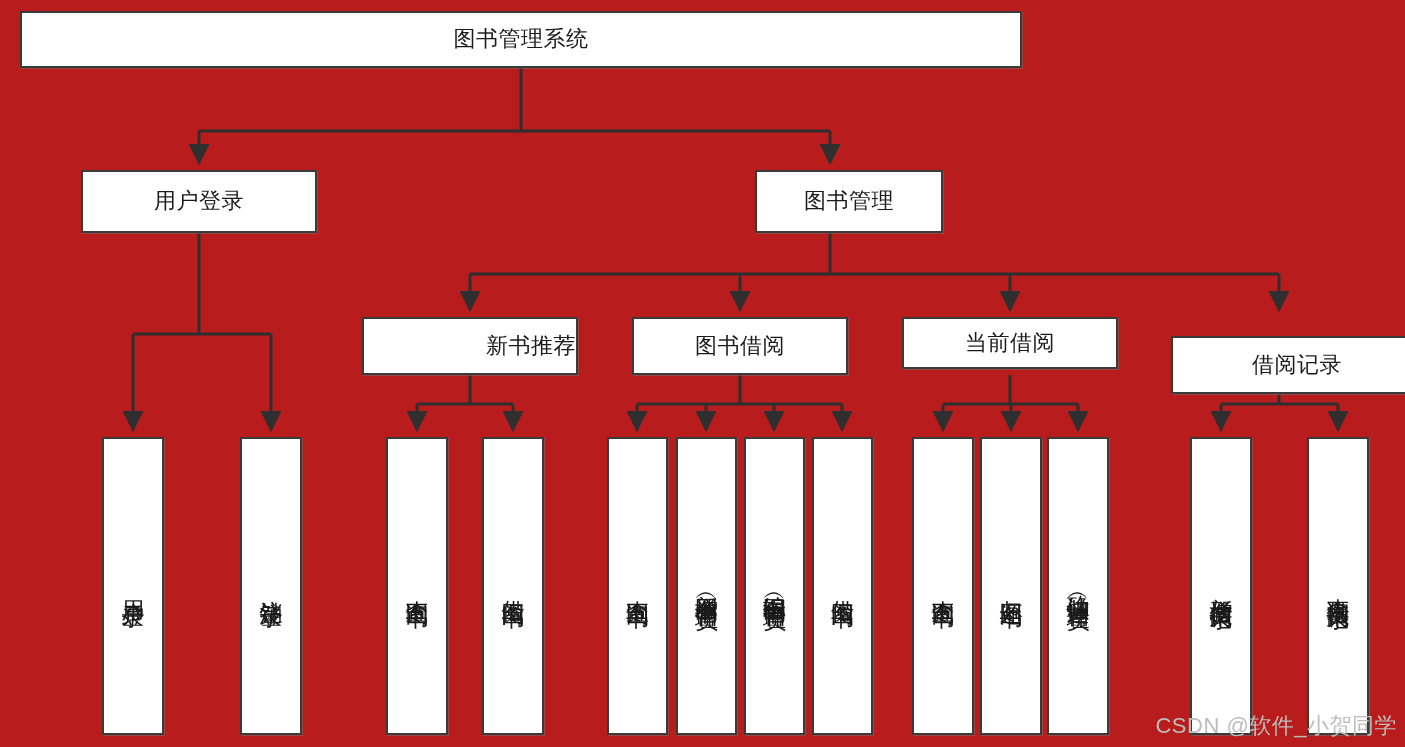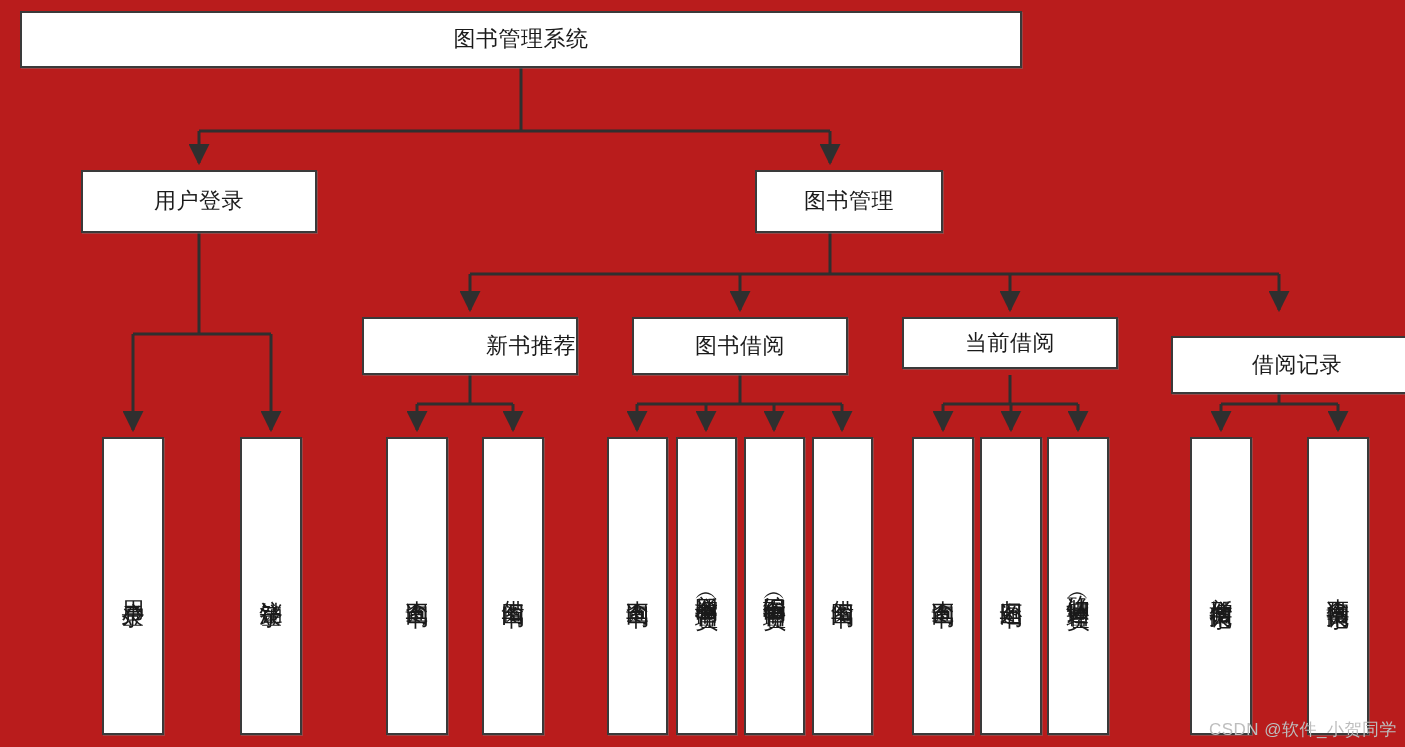--- a/index.html
+++ b/index.html
@@ -52,21 +52,21 @@
     text-orientation: upright;
     font-size: 23px;
     line-height: 1.18;
     letter-spacing: 2px;
     max-height: 270px;
   }
   #watermark {
     position: absolute;
     right: 8px;
     bottom: 6px;
-    font-size: 17px;
+    font-size: 22px;
     color: #bdbdbd;
     letter-spacing: 0.5px;
     white-space: nowrap;
     pointer-events: none;
     margin-left: 20px;
   }
 </style>
 </head>
 <body>
 

